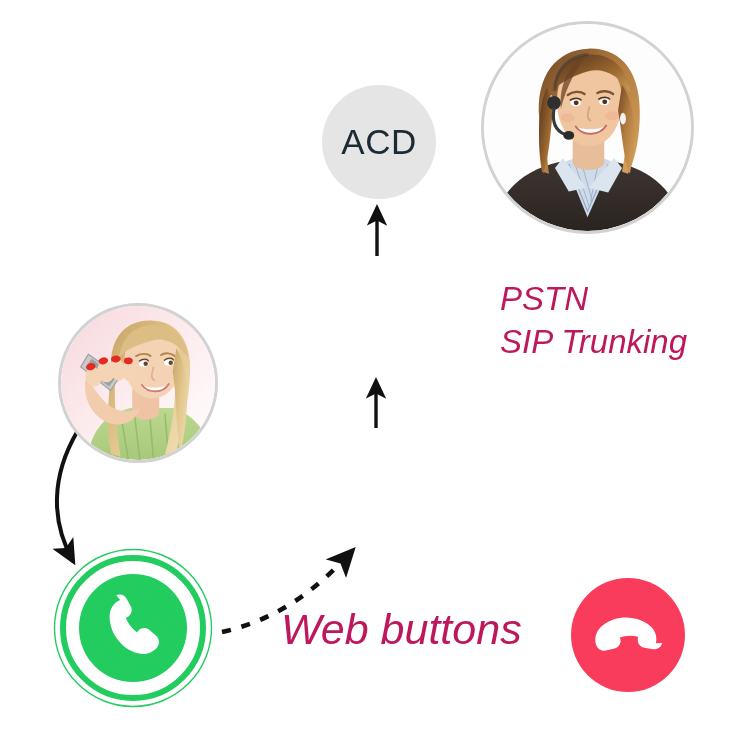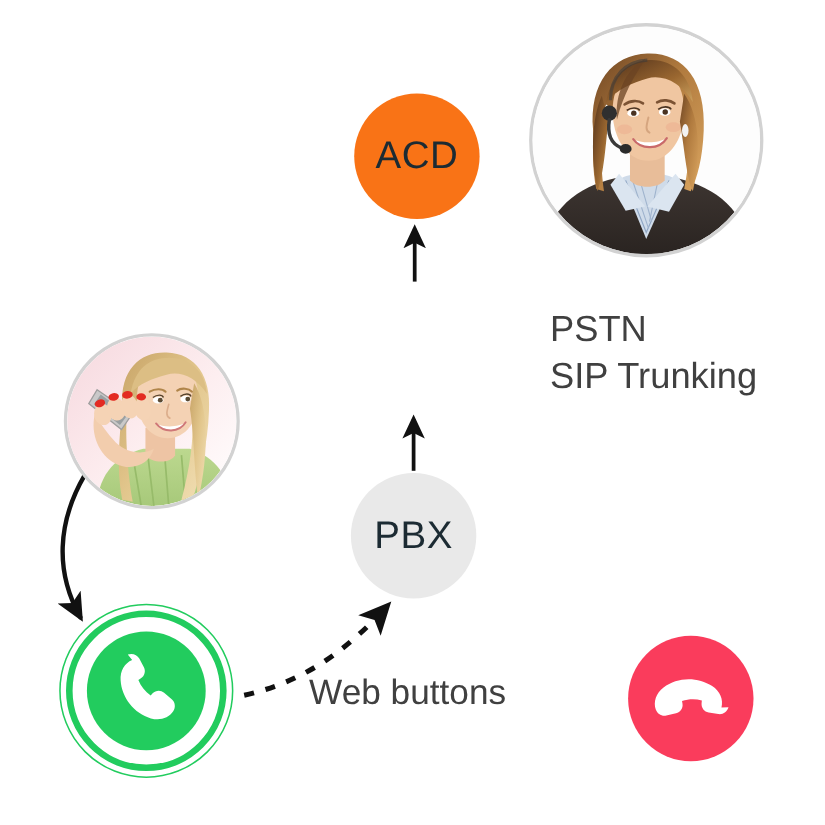--- a/index.html
+++ b/index.html
@@ -27,21 +27,21 @@
     justify-content: center;
     color: #1c2b33;
     font-size: 35px;
     letter-spacing: 0.5px;
     font-weight: 400;
     user-select: none;
   }
   #node-acd {
     left: 322px; top: 85px;
     width: 114px; height: 114px;
-    background: #f97316;
+    background: #e5e5e5;
   }
   #node-ivr {
     left: 319px; top: 258px;
     width: 114px; height: 114px;
     background: #96e47b;
   }
   #node-pbx {
     left: 319px; top: 430px;
     width: 114px; height: 114px;
     background: #e9e9e9;
@@ -62,30 +62,31 @@
   }
   #avatar-customer {
     left: 58px; top: 303px;
     width: 160px; height: 160px;
   }
   .avatar svg { display: block; width: 100%; height: 100%; }
 
   
   .label-text {
     position: absolute;
-    color: #404040;
+    color: #be185d;
     font-size: 33px;
     line-height: 43px;
     white-space: pre-line;
     user-select: none;
+    font-style: italic;
   }
   #label-pstn { left: 500px; top: 277px; }
   #label-webbuttons {
     left: 281px; top: 610px;
-    font-size: 32px;
+    font-size: 43px;
     line-height: 38px;
   }
 
   
   #btn-call {
     position: absolute;
     left: 53px; top: 548px;
     width: 160px; height: 160px;
     border-radius: 50%;
   }
@@ -145,23 +146,20 @@
     <g>
       <path d="M222,632 C281,619 320,586 352,551" fill="none" stroke="#111111" stroke-width="4.6" stroke-dasharray="9 11" stroke-linecap="butt" marker-end="url(#ah4)"></path>
     </g>
   </svg>
 
   <div class="node" id="node-acd">
     <span>ACD</span>
   </div>
 
 
-  <div class="node" id="node-pbx">
-    <span>PBX</span>
-  </div>
 
   <div class="avatar" id="avatar-agent">
     <svg viewBox="0 0 210 210">
       <defs>
         <clipPath id="agentClip">
             <circle cx="105" cy="105" r="105"></circle>
           </clipPath>
         <linearGradient id="hairG" x1="0" y1="0" x2="1" y2="1">
           <stop offset="0%" stop-color="#6e4523"></stop>
           <stop offset="45%" stop-color="#b07a3e"></stop>

